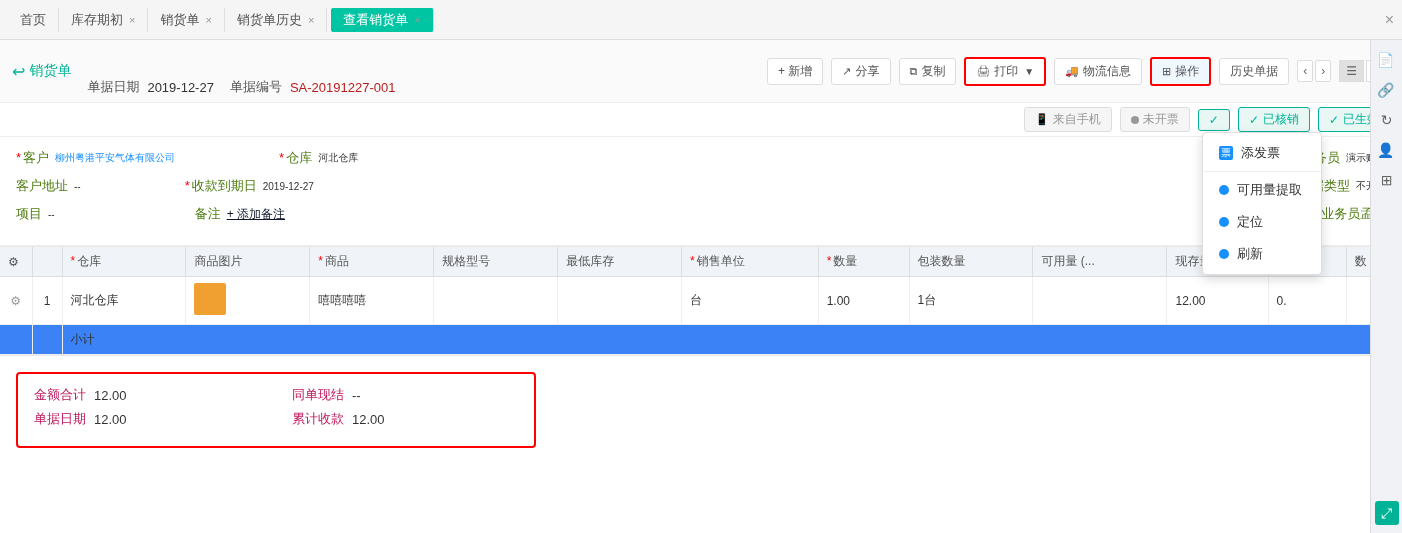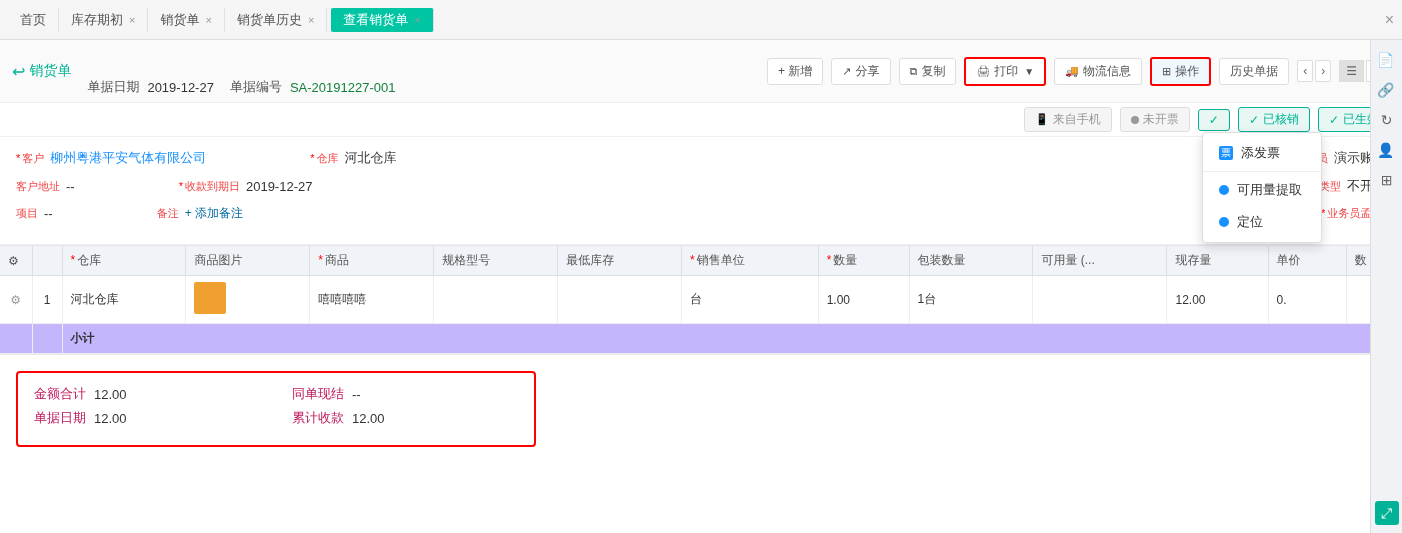--- a/index.html
+++ b/index.html
@@ -58,40 +58,40 @@
       display: flex; align-items: center; gap: 4px; padding: 3px 10px;
       border-radius: 3px; font-size: 12px; cursor: default;
     }
     .status-badge.sold { background: #e8f7f4; color: #00b396; border: 1px solid #00b396; }
     .status-badge.active { background: #e8f7f4; color: #00b396; border: 1px solid #00b396; }
 
     
     .form-area { padding: 12px 16px; border-bottom: 1px solid #eee; }
     .form-row { display: flex; align-items: center; margin-bottom: 10px; gap: 24px; flex-wrap: wrap; }
     .form-field { display: flex; align-items: center; gap: 6px; }
-    .form-label { color: #ef4444; font-size: 11px; white-space: nowrap; }
+    .form-label { color: #4d7c0f; font-size: 13px; white-space: nowrap; }
     .form-label.required::before { content: '*'; color: red; margin-right: 2px; }
-    .form-value { color: #333; font-size: 13px; }
+    .form-value { color: #333; font-size: 10px; }
     .form-value.link { color: #1890ff; cursor: pointer; }
-    .add-note { color: #0369a1; cursor: pointer; font-size: 12px; display: flex; align-items: center; gap: 2px; }
+    .add-note { color: #0f172a; cursor: pointer; font-size: 12px; display: flex; align-items: center; gap: 2px; text-decoration: underline; }
 
     
     .table-wrapper { border: 1px solid #e8e8e8; margin: 0; overflow: hidden; }
     .data-table { width: 100%; border-collapse: collapse; font-size: 12px; }
     .data-table th {
       background: #f0f4f8; padding: 6px 8px; text-align: left;
       border-right: 1px solid #ddd; border-bottom: 1px solid #ddd;
       color: #555; font-weight: 500; white-space: nowrap;
     }
     .data-table th.required::before { content: '*'; color: red; margin-right: 2px; }
     .data-table td {
       padding: 6px 8px; border-right: 1px solid #eee; border-bottom: 1px solid #eee;
       color: #333;
     }
-    .data-table tr.subtotal td { background: #c4b5fd; font-weight: 700; }
+    .data-table tr.subtotal td { background: #3b82f6; font-weight: 400; }
     .gear-col { width: 32px; text-align: center; }
     .product-img { width: 32px; height: 32px; background: #f0a030; display: inline-block; border-radius: 2px; }
 
     
     .bottom-panel { padding: 16px; }
     .payment-section {
       border: 2px solid red; border-radius: 4px; padding: 12px 16px;
       display: inline-block; min-width: 520px; background: #fff;
     }
     .payment-title { font-size: 14px; font-weight: 600; margin-bottom: 10px; color: #333; }
@@ -174,21 +174,21 @@
           <span style="color:#00b396; font-size:16px;">↩</span>
           <span>销货单</span>
         </div>
         <div class="toolbar-meta">
           <span>
             <span>单据日期</span>
             <span style="color:#333; margin-left:4px;">2019-12-27</span>
           </span>
           <span>
             <span>单据编号</span>
-            <span style="color:#15803d; margin-left:4px;">SA-20191227-001</span>
+            <span style="color:#b91c1c; margin-left:4px;">SA-20191227-001</span>
           </span>
         </div>
       </div>
       <div class="toolbar-right">
         <div class="btn-action">
           <span>+ 新增</span>
         </div>
         <div class="btn-action">
           <span style="font-size:11px;">↗</span>
           <span>分享</span>
@@ -273,21 +273,21 @@
         <div class="form-field" style="margin-left:auto;">
           <span class="form-label required">票据类型</span>
           <span class="form-value">不开票</span>
         </div>
       </div>
       <div class="form-row">
         <div class="form-field">
           <span class="form-label">项目</span>
           <span class="form-value">--</span>
         </div>
-        <div class="form-field" style="margin-left:80px;">
+        <div class="form-field" style="margin-left:116px;">
           <span class="form-label">备注</span>
           <span class="add-note">+ 添加备注</span>
         </div>
         <div class="form-field" style="margin-left:auto;">
           <span class="form-label required">业务员孟</span>
           <span class="form-value">--</span>
         </div>
       </div>
     </div>
 
@@ -379,16 +379,20 @@
       </div>
       <hr class="dropdown-divider">
       <div class="dropdown-item">
         <span class="dropdown-icon circle"></span>
         <span>可用量提取</span>
       </div>
       <div class="dropdown-item">
         <span class="dropdown-icon circle"></span>
         <span>定位</span>
       </div>
+      <div class="dropdown-item">
+        <span class="dropdown-icon circle"></span>
+        <span>刷新</span>
+      </div>
     </div>
 
   </div>
 </div>
 
 </body></html>

